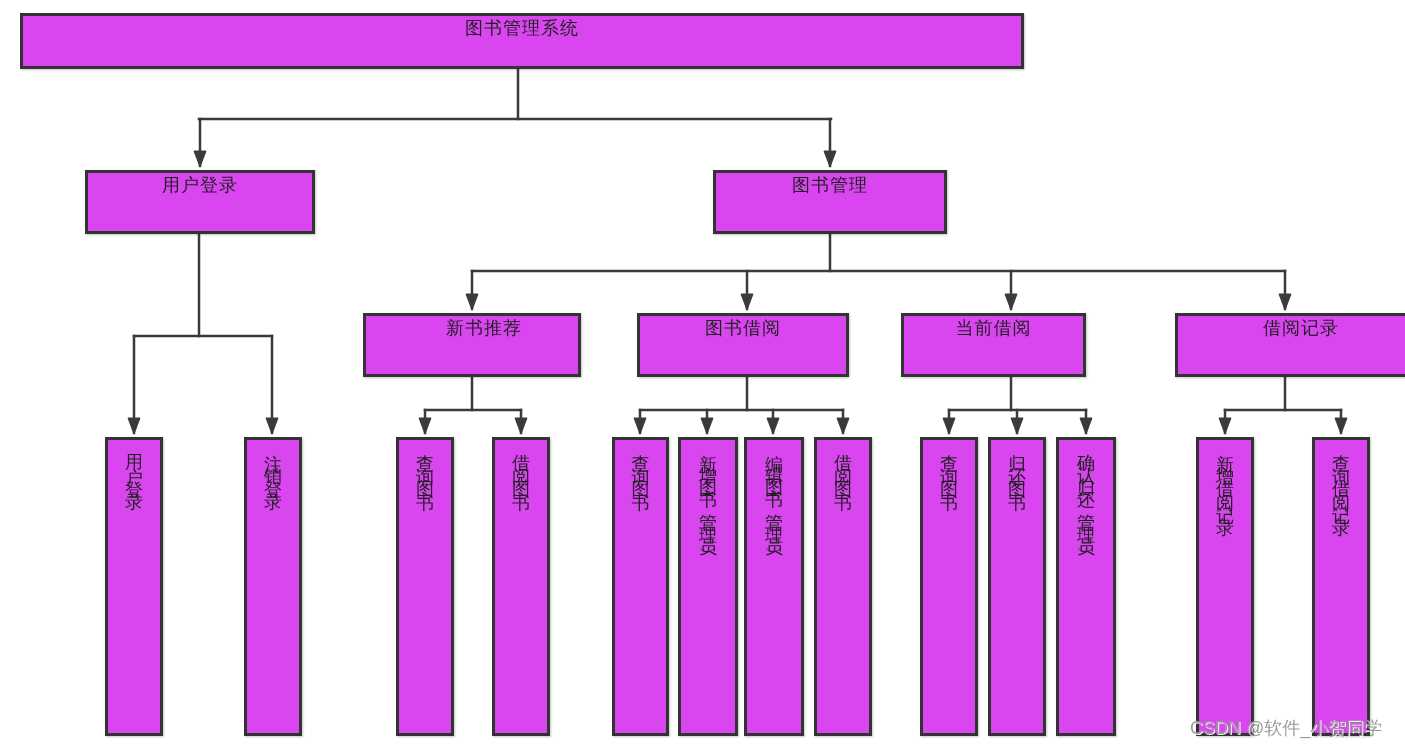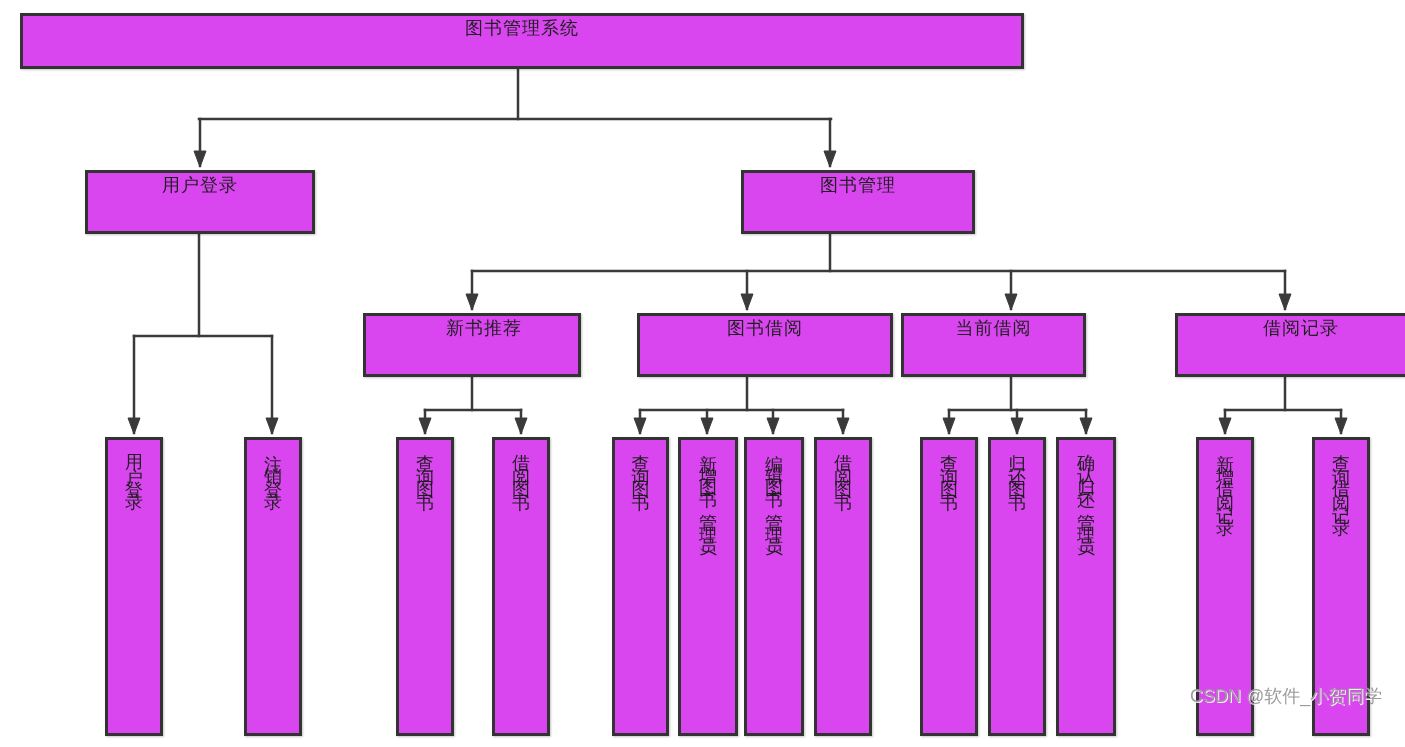--- a/index.html
+++ b/index.html
@@ -39,24 +39,24 @@
   .node .lbl {
     font-size: 18px;
     letter-spacing: 1px;
     color: var(--text);
     white-space: nowrap;
   }
   
   .root-node   { left: 20px;  top: 13px;  width: 1004px; height: 56px; }
   .lv2         { top: 170px; height: 64px; }
   .n-user-login{ left: 85px;  width: 230px; }
-  .n-book-mgmt { left: 741px; width: 234px; }
+  .n-book-mgmt { left: 713px; width: 234px; }
   .lv3         { top: 313px; height: 64px; }
   .n-new-book  { left: 363px;  width: 218px; padding-left: 24px; }
-  .n-borrowing { left: 637px;  width: 256px; }
+  .n-borrowing { left: 637px;  width: 212px; }
   .n-current   { left: 901px;  width: 185px; }
   .n-records   { left: 1175px; width: 252px; }
   
   .leaf { top: 437px; height: 299px; width: 58px; }
   .leaf .lbl {
     writing-mode: vertical-rl;
     text-orientation: mixed;
     font-size: 18px;
     line-height: 1;
     letter-spacing: 13px;
@@ -72,21 +72,21 @@
   .leaf-8  { left: 814px; width: 58px; }
   .leaf-9  { left: 920px; width: 58px; }
   .leaf-10 { left: 988px; width: 58px; }
   .leaf-11 { left: 1056px; width: 60px; }
   .leaf-12 { left: 1196px; width: 58px; }
   .leaf-13 { left: 1312px; width: 58px; }
   .leaf-6 .lbl, .leaf-7 .lbl, .leaf-11 .lbl { letter-spacing: 12px; }
   .watermark {
     position: absolute;
     left: 1190px;
-    top: 684px;
+    top: 716px;
     z-index: 3;
     font-size: 18px;
     color: var(--watermark);
     white-space: nowrap;
     text-shadow: 1px 1px 0 rgba(255,255,255,0.9);
   }
 </style>
 </head>
 <body>
 

